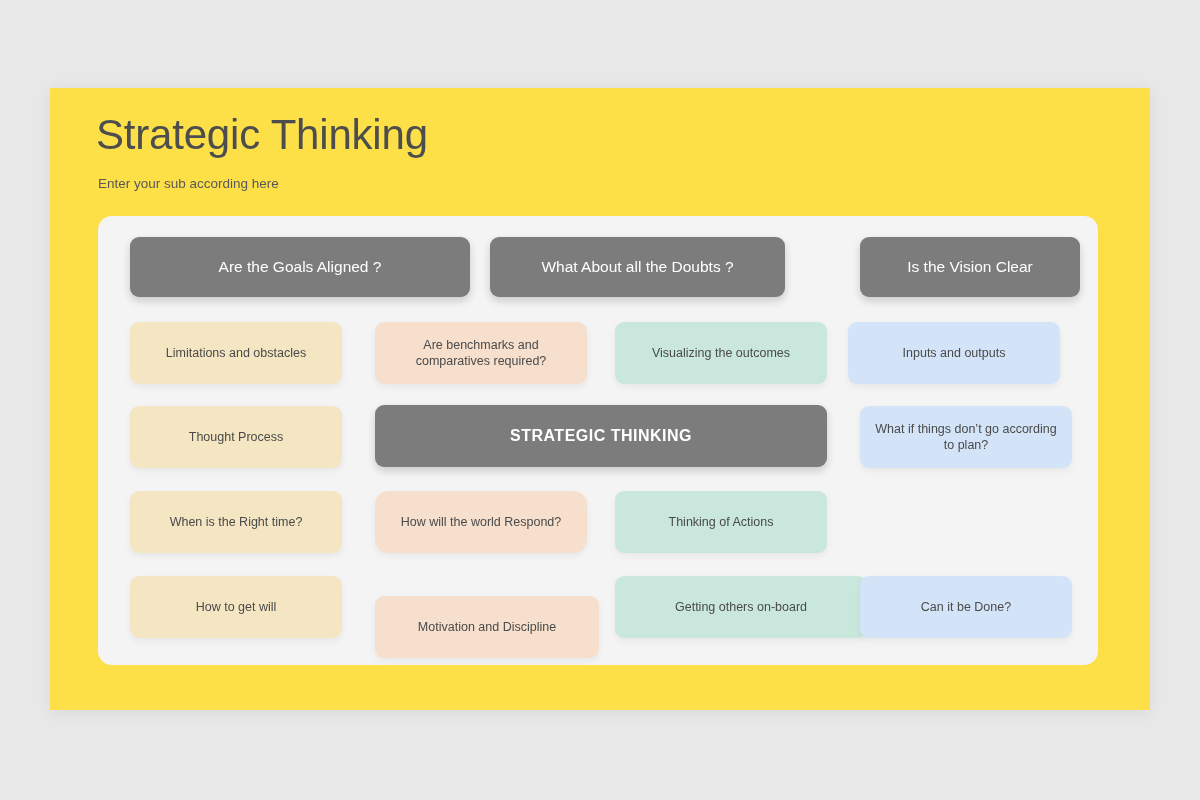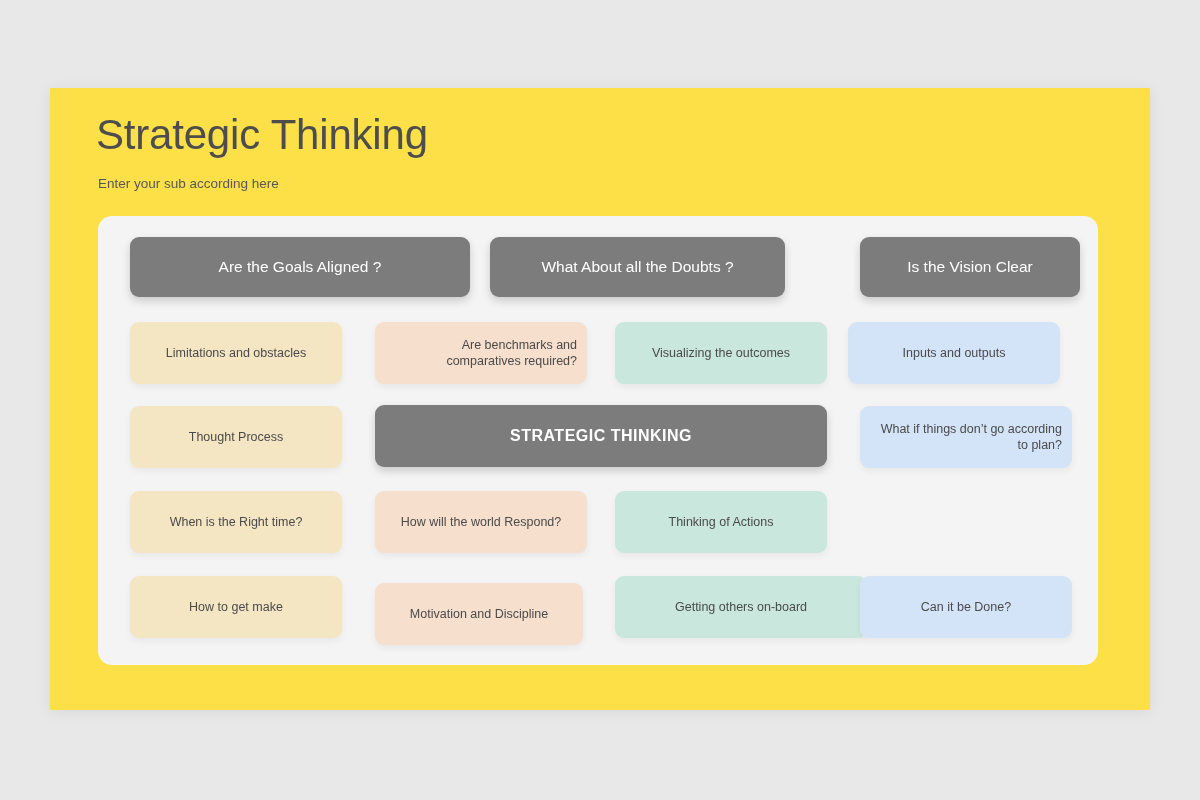--- a/index.html
+++ b/index.html
@@ -54,21 +54,21 @@
     background: #f4f4f4;
     border-radius: 14px;
   }
 
   .card {
     position: absolute;
     border-radius: 9px;
     display: flex;
     align-items: center;
     justify-content: center;
-    text-align: right;
+    text-align: center;
     box-sizing: border-box;
     padding: 4px 10px;
     line-height: 1.32;
   }
 
   .header-card {
     height: 60px;
     background: #7c7c7c;
     color: #ffffff;
     font-size: 15.5px;
@@ -108,25 +108,25 @@
 
   <div id="panel">
 
     <div class="card header-card" style="left:32px; top:21px; width:340px;">Are the Goals Aligned ?</div>
     <div class="card header-card" style="left:392px; top:21px; width:295px;">What About all the Doubts ?</div>
     <div class="card header-card" style="left:762px; top:21px; width:220px;">Is the Vision Clear</div>
 
     <div class="card item-card c-cream" style="left:32px; top:106px; width:212px;">Limitations and obstacles</div>
     <div class="card item-card c-cream" style="left:32px; top:190px; width:212px;">Thought Process</div>
     <div class="card item-card c-cream" style="left:32px; top:275px; width:212px;">When is the Right time?</div>
-    <div class="card item-card c-cream" style="left:32px; top:360px; width:212px;">How to get make</div>
+    <div class="card item-card c-cream" style="left:32px; top:360px; width:212px;">How to get will</div>
 
     <div class="card item-card c-peach" style="left:277px; top:106px; width:212px;">Are benchmarks and comparatives required?</div>
-    <div class="card item-card c-peach" style="left:277px; top:275px; width:212px;">How will the world Respond?</div>
-    <div class="card item-card c-peach" style="left:277px; top:367px; width:208px;">Motivation and Discipline</div>
+    <div class="card item-card c-peach" style="left:277px; top:275px; width:212px;border-radius:14px;">How will the world Respond?</div>
+    <div class="card item-card c-peach" style="left:277px; top:380px; width:224px;">Motivation and Discipline</div>
 
     <div class="card item-card c-mint" style="left:517px; top:106px; width:212px;">Visualizing the outcomes</div>
     <div class="card item-card c-mint" style="left:517px; top:275px; width:212px;">Thinking of Actions</div>
     <div class="card item-card c-mint" style="left:517px; top:360px; width:252px;">Getting others on-board</div>
 
     <div class="card item-card c-blue" style="left:750px; top:106px; width:212px;">Inputs and outputs</div>
     <div class="card item-card c-blue" style="left:762px; top:190px; width:212px;">What if things don’t go according to plan?</div>
     <div class="card item-card c-blue" style="left:762px; top:360px; width:212px;">Can it be Done?</div>
 
     <div class="card center-card" style="left:277px; top:189px; width:452px;">STRATEGIC THINKING</div>

